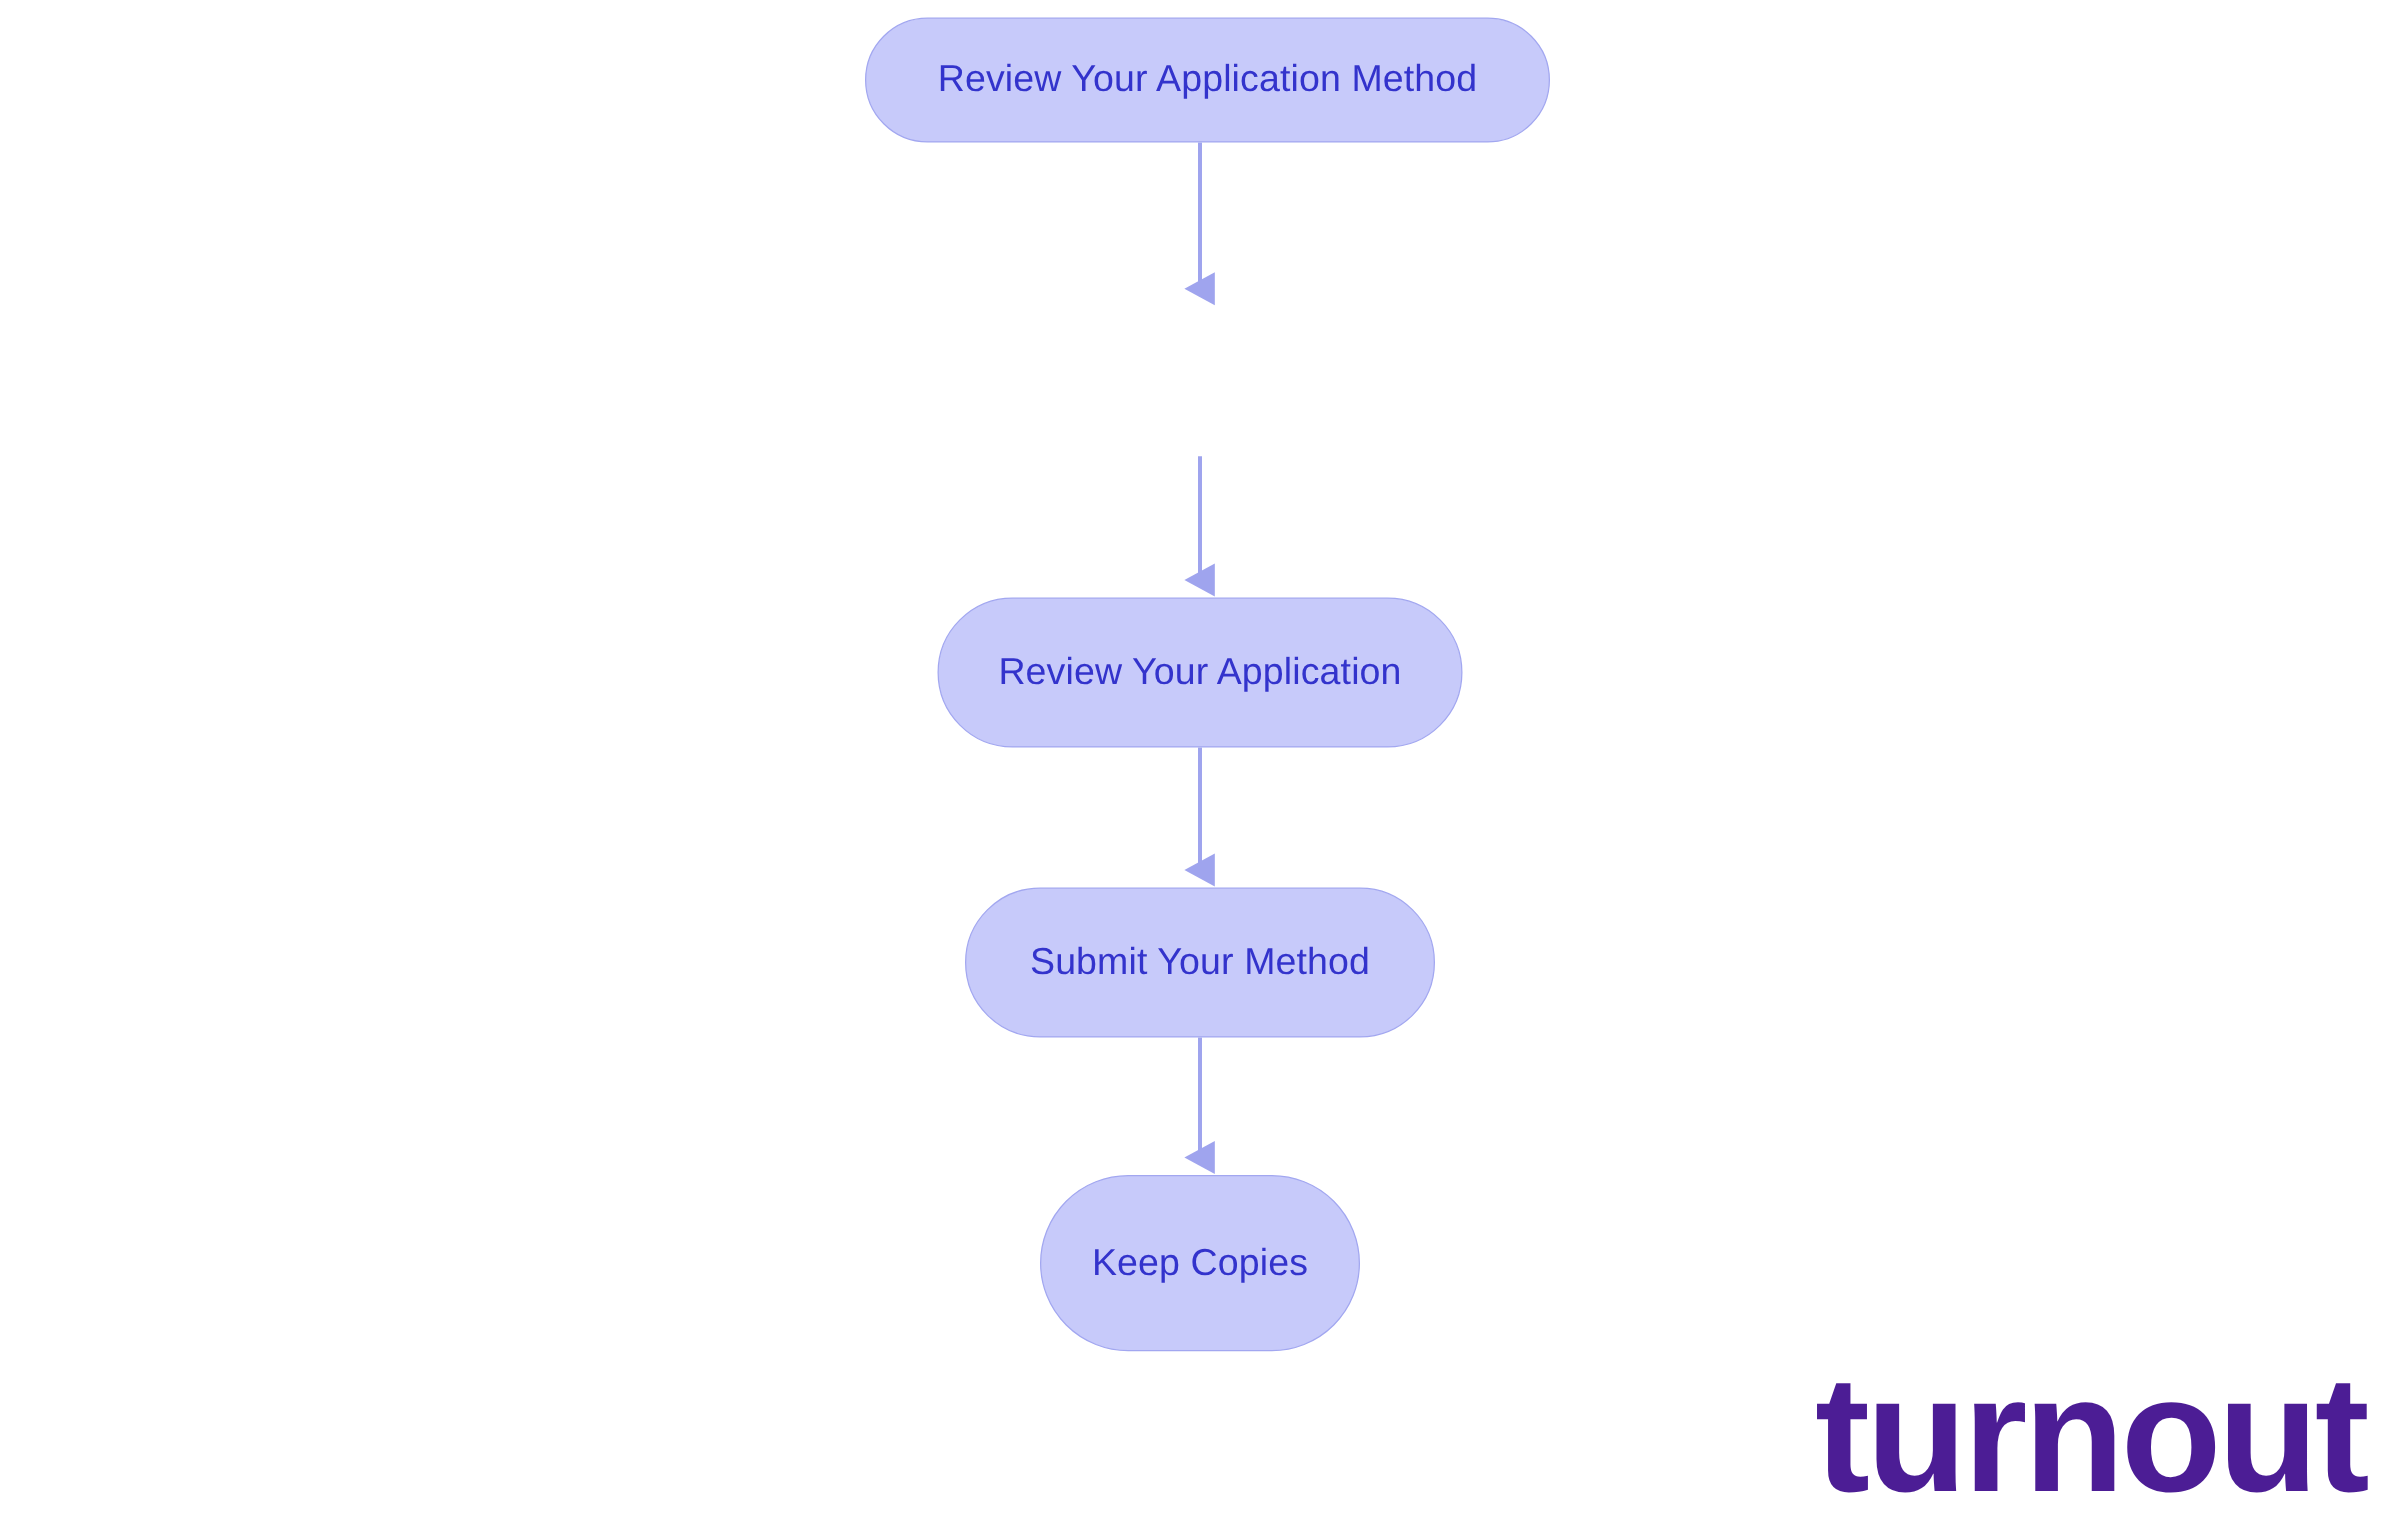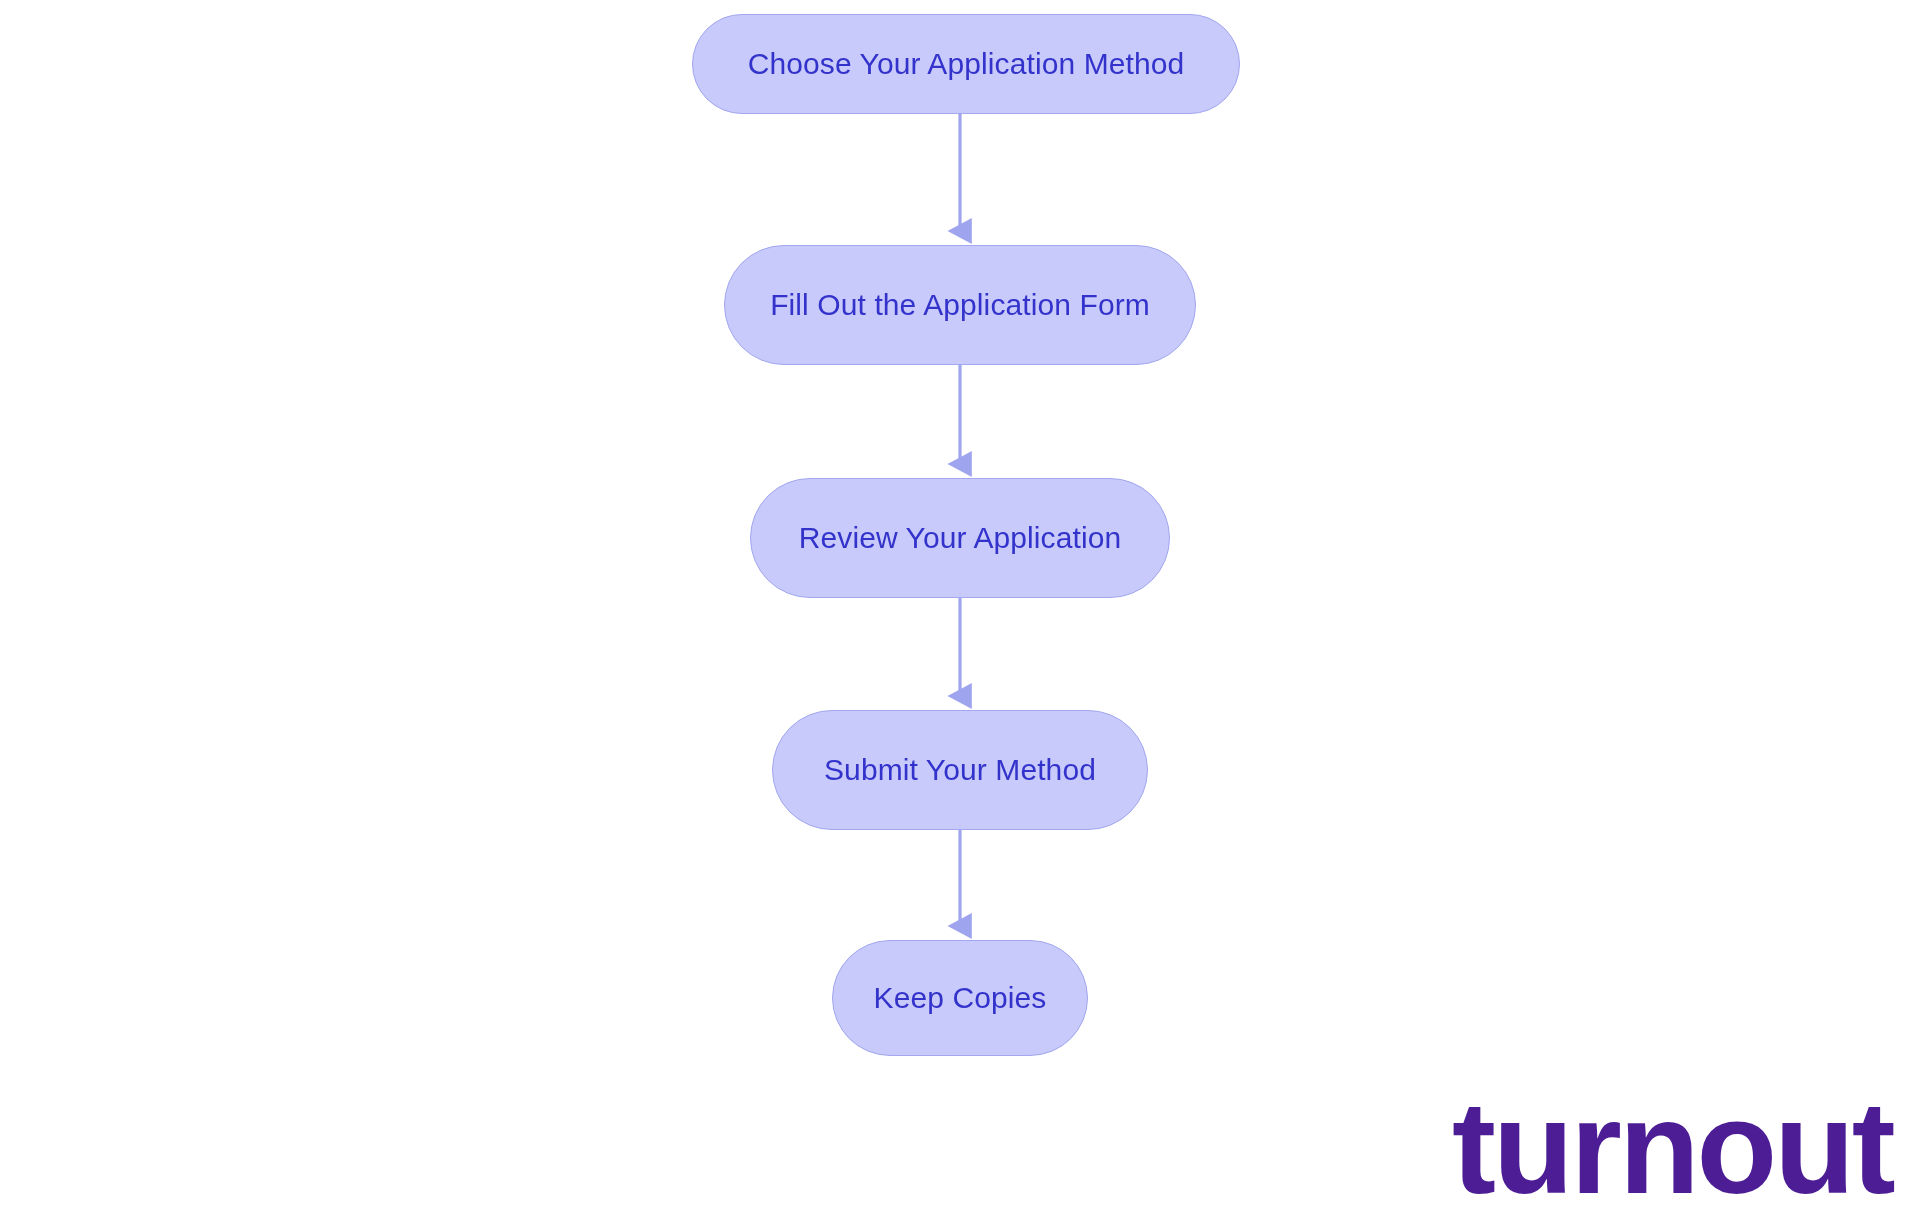--- a/index.html
+++ b/index.html
@@ -46,21 +46,21 @@
     line-height: 1;
     font-weight: 400;
     font-family: "Liberation Sans", sans-serif;
   }
 
   
   #node-0 { left: 692px;  top: 14px;   width: 548px; height: 100px; }
   #node-1 { left: 724px;  top: 245px;  width: 472px; height: 120px; }
   #node-2 { left: 750px;  top: 478px;  width: 420px; height: 120px; text-align: right; }
   #node-3 { left: 772px;  top: 710px;  width: 376px; height: 120px; }
-  #node-4 { left: 832px;  top: 940px;  width: 256px; height: 116px; }
+  #node-4 { left: 832px;  top: 940px;  width: 256px; height: 141px; }
 
   
   .connector {
     position: absolute;
     left: 0;
     top: 0;
     width: 1920px;
     height: 1215px;
     pointer-events: none;
     overflow: visible;
@@ -96,26 +96,23 @@
 
     <g stroke="#9fa4ee" stroke-width="3.2" fill="none">
       <line x1="960" y1="114" x2="960" y2="231" marker-end="url(#arrowhead)"></line>
       <line x1="960" y1="365" x2="960" y2="464" marker-end="url(#arrowhead)"></line>
       <line x1="960" y1="598" x2="960" y2="696" marker-end="url(#arrowhead)"></line>
       <line x1="960" y1="830" x2="960" y2="926" marker-end="url(#arrowhead)"></line>
     </g>
   </svg>
 
   <div class="flow-node" id="node-0">
-    <span class="node-label">Choose Your Application Method</span>
+    <span class="node-label">Review Your Application Method</span>
   </div>
 
-  <div class="flow-node" id="node-1">
-    <span class="node-label">Fill Out the Application Form</span>
-  </div>
 
   <div class="flow-node" id="node-2">
     <span class="node-label">Review Your Application</span>
   </div>
 
   <div class="flow-node" id="node-3">
     <span class="node-label">Submit Your Method</span>
   </div>
 
   <div class="flow-node" id="node-4">

